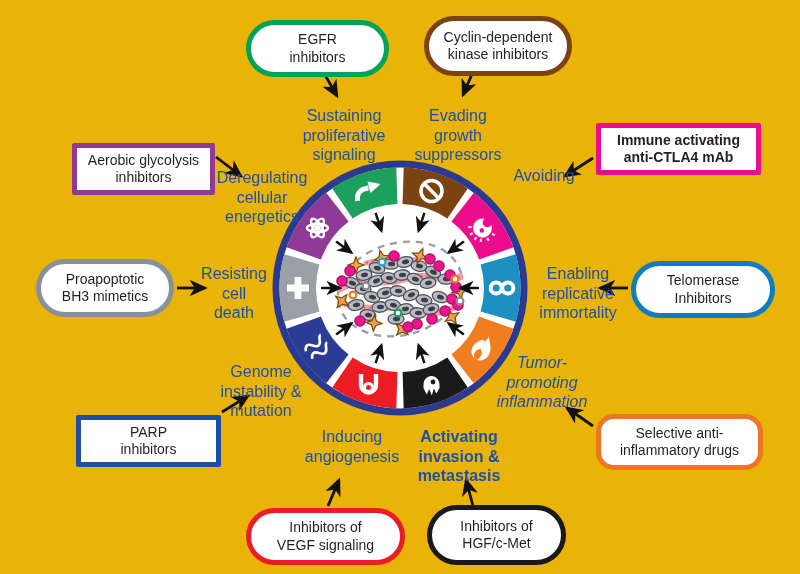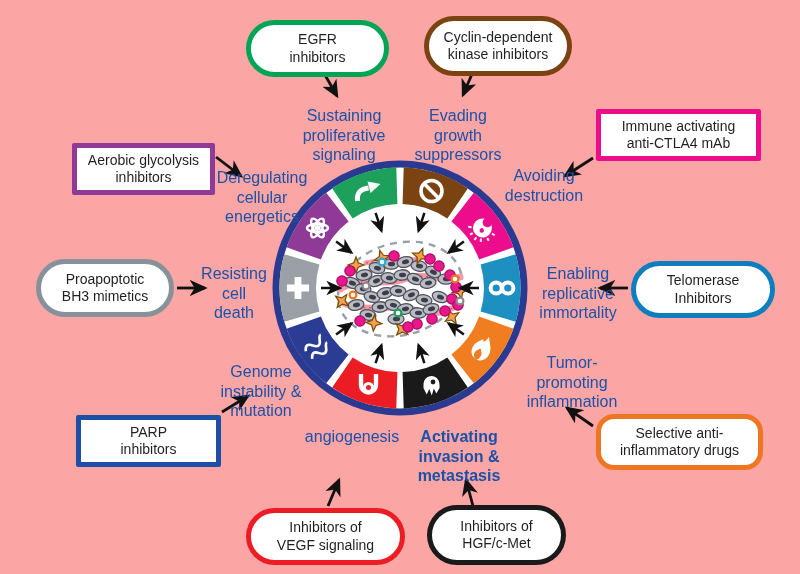--- a/index.html
+++ b/index.html
@@ -1,16 +1,16 @@
 <!DOCTYPE html>
 <html style="--label-color: #1C51A8;"><head>
 <meta charset="utf-8">
 <style>
   html,body{margin:0;padding:0;background:#fff;}
-  .stage{position:relative;width:800px;height:574px;background:#fca5a5;
+  .stage{position:relative;width:800px;height:574px;background:#eab308;
          font-family:"Liberation Sans",sans-serif;overflow:hidden;}
   .box{position:absolute;display:flex;flex-direction:column;align-items:center;
        justify-content:center;text-align:center;color:#231f20;font-size:14px;
        line-height:1.25;background:#ffffff;border:5px solid #000;box-sizing:border-box;z-index:3;}
   .pill{border-radius:30px;}
   .rect{border-radius:2px;}
   .hlabel{position:absolute;text-align:center;font-size:16px;line-height:1.22;
           color:var(--label-color,#1c51a8);z-index:2;}
   .hlabel span{display:block;}
   .box span{display:block;}
@@ -289,21 +289,21 @@
     <span>inhibitors</span>
   </div>
   <div class="box pill" style="left: 424px; top: 16px; width: 148px; height: 60px; border-color: rgb(123, 67, 17);">
     <span>Cyclin-dependent</span>
     <span>kinase inhibitors</span>
   </div>
   <div class="box rect" style="left: 72px; top: 110px; width: 143px; height: 52px; border-color: rgb(143, 58, 150); margin-top: 33px;">
     <span>Aerobic glycolysis</span>
     <span>inhibitors</span>
   </div>
-  <div class="box rect" style="left: 596px; top: 109px; width: 165px; height: 52px; border-color: rgb(236, 13, 140);">
+  <div class="box rect" style="left: 596px; top: 123px; width: 165px; height: 52px; border-color: rgb(236, 13, 140); font-weight: bold;">
     <span>Immune activating</span>
     <span>anti-CTLA4 mAb</span>
   </div>
   <div class="box pill" style="left: 36px; top: 259px; width: 138px; height: 58px; border-color: rgb(135, 145, 154);">
     <span>Proapoptotic</span>
     <span>BH3 mimetics</span>
   </div>
   <div class="box pill" style="left: 631px; top: 261px; width: 144px; height: 57px; border-color: rgb(14, 127, 190);">
     <span>Telomerase</span>
     <span>Inhibitors</span>
@@ -330,38 +330,38 @@
       <span>proliferative</span>
       <span>signaling</span>
   </div>
   <div class="hlabel" style="left:398px;top:106px;width:120px;">
     <span>Evading</span>
       <span>growth</span>
       <span>suppressors</span>
   </div>
   <div class="hlabel" style="left:484px;top:166px;width:120px;">
     <span>Avoiding</span>
-      <span>destruction</span>
   </div>
   <div class="hlabel" style="left:518px;top:264px;width:120px;">
     <span>Enabling</span>
       <span>replicative</span>
       <span>immortality</span>
   </div>
-  <div class="hlabel" style="left:512px;top:353px;width:120px;">
+  <div class="hlabel" style="left:482px;top:353px;width:120px;font-style:italic;">
     <span>Tumor-</span>
       <span>promoting</span>
       <span>inflammation</span>
   </div>
   <div class="hlabel" style="left:401px;top:427px;width:116px;font-weight:bold;">
     <span>Activating</span>
       <span>invasion &amp;</span>
       <span>metastasis</span>
   </div>
   <div class="hlabel" style="left:294px;top:427px;width:116px;">
+    <span>Inducing</span>
       <span>angiogenesis</span>
   </div>
   <div class="hlabel" style="left:201px;top:362px;width:120px;">
     <span>Genome</span>
       <span>instability &amp;</span>
       <span>mutation</span>
   </div>
   <div class="hlabel" style="left:174px;top:264px;width:120px;">
     <span>Resisting</span>
       <span>cell</span>

